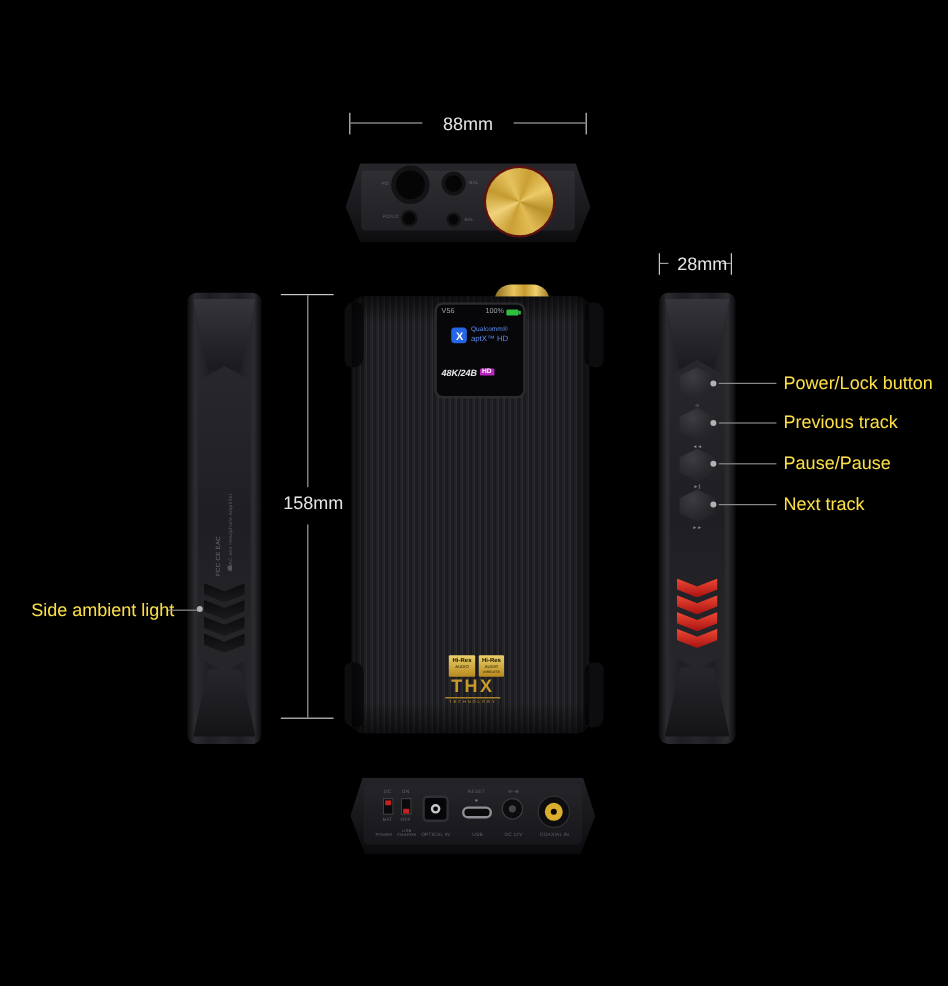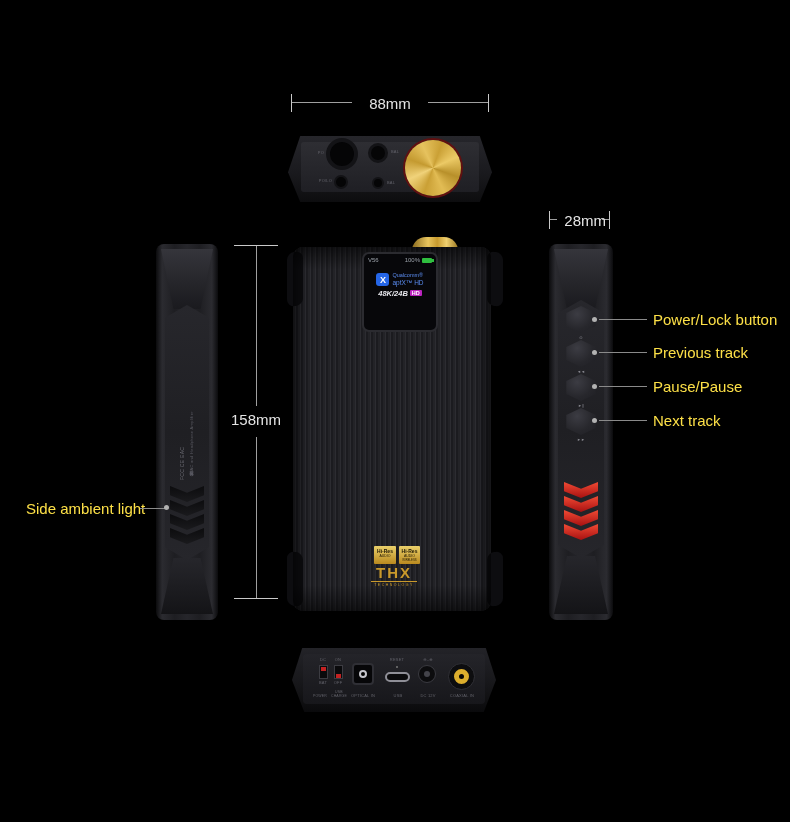--- a/index.html
+++ b/index.html
@@ -61,41 +61,41 @@
     border:2px solid #2b2b30;border-radius:7px;box-sizing:border-box;padding:3px 4px;}
   .scr-row1{display:flex;justify-content:space-between;align-items:center;font-size:6px;color:#9aa0a8;}
   .batt-wrap{display:flex;align-items:center;gap:2px;}
   .batt{width:10px;height:5px;background:#2fbf3f;border-radius:1px;position:relative;}
   .batt::after{content:"";position:absolute;right:-2px;top:1px;width:2px;height:3px;background:#2fbf3f;}
   .aptx{margin-top:9px;display:flex;gap:3px;align-items:center;justify-content:center;}
   .aptx-icon{width:13px;height:13px;background:#2566e8;border-radius:3px;color:#fff;font-weight:bold;
     font-size:9px;display:flex;align-items:center;justify-content:center;flex:0 0 auto;}
   .aptx-text{font-size:5.5px;color:#5b8cf0;line-height:1.3;}
   .aptx-name{font-size:6.5px;}
-  .scr-row3{margin-top:1px;display:flex;gap:2px;align-items:center;justify-content:center;}
+  .scr-row3{margin-top:18px;display:flex;gap:2px;align-items:center;}
   .fmt{font-size:7.5px;font-weight:bold;font-style:italic;color:#e8e8ee;}
   .fmt-badge{font-size:5.5px;background:#bb24bf;color:#fff;padding:0 2px;border-radius:1px;font-weight:bold;}
 
   
   .goldbadge{position:absolute;background:linear-gradient(180deg,#ead06a,#b9891f);color:#1c1504;
     text-align:center;border-radius:1px;line-height:1;}
   #hires1{left:374px;top:546px;width:22px;height:18px;}
   #hires2{left:399px;top:546px;width:21px;height:18px;}
   .gb-l1{font-size:5px;font-weight:bold;display:block;margin-top:3px;}
   .gb-l2{font-size:3.5px;display:block;margin-top:1px;}
   .gb-l3{font-size:2.8px;display:block;}
   #thx{position:absolute;left:371px;top:565px;width:46px;text-align:center;color:#c9992b;}
   .thx-main{font-size:15px;font-weight:bold;letter-spacing:2px;line-height:1;
     border-bottom:1px solid #c9992b;padding-bottom:1px;}
   .thx-sub{font-size:3.5px;letter-spacing:1.5px;margin-top:1px;}
 
   
   #d158-t1{left:234px;top:245px;} #d158-t2{left:234px;top:598px;}
   #d158-l1{left:256px;top:246px;height:160px;} #d158-l2{left:256px;top:437px;height:161px;}
-  #d158-text{left:226px;top:411px;width:60px;text-align:center;}
+  #d158-text{left:226px;top:411px;width:60px;text-align:right;}
 
   
   .sidebody{position:absolute;border-radius:8px;
     background:linear-gradient(90deg,#0b0b0d 0%,#2b2b30 10%,#1e1e22 30%,#26262b 50%,#1e1e22 70%,#2b2b30 90%,#0b0b0d 100%);}
   .topcap{position:absolute;clip-path:polygon(0 0,100% 0,76% 100%,24% 100%);
     background:linear-gradient(180deg,#35353b,#1a1a1e);}
   .sidepanel{position:absolute;clip-path:polygon(0 5%,50% 0,100% 5%,100% 95%,50% 100%,0 95%);
     background:linear-gradient(180deg,#27272c,#1f1f23 50%,#26262b);}
   .botcap{position:absolute;clip-path:polygon(24% 0,76% 0,100% 100%,0 100%);
     background:linear-gradient(180deg,#26262b,#141417);}

